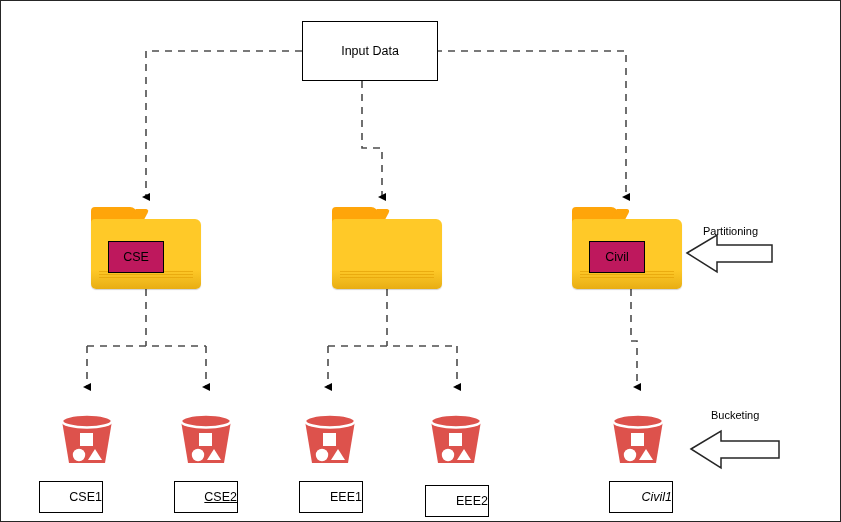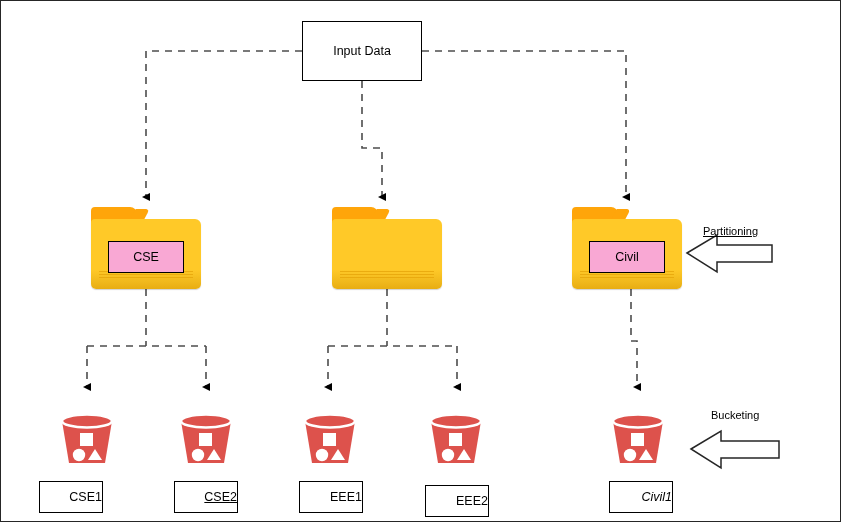--- a/index.html
+++ b/index.html
@@ -36,21 +36,21 @@
     background: #ffffff;
     display: flex;
     align-items: center;
     justify-content: center;
     color: #000000;
     z-index: 4;
   }
   .input-box {
     left: 301px;
     top: 20px;
-    width: 120px;
+    width: 136px;
     height: 60px;
     font-size: 12.5px;
   }
   .bucket-label {
     width: 64px;
     height: 32px;
     font-size: 12.5px;
     justify-content: flex-end;
   }
 
@@ -102,24 +102,24 @@
     display: block;
     height: 1px;
     margin-bottom: 2px;
     background: #e8a70c;
     opacity: .85;
   }
   .folder .f-label {
     position: absolute;
     left: 17px;
     top: 34px;
-    width: 76px;
+    width: 56px;
     height: 32px;
     box-sizing: border-box;
-    background: #f9a8d4;
+    background: #be185d;
     border: 1.6px solid #000000;
     display: flex;
     align-items: center;
     justify-content: center;
     font-size: 12.5px;
     color: #000000;
   }
 
   
   .s3bucket {
@@ -279,16 +279,16 @@
   <div class="node-box bucket-label" style="left:298px; top:480px;padding-left:32px;">
     <span>EEE1</span>
   </div>
   <div class="node-box bucket-label" style="left:424px; top:484px;">
     <span>EEE2</span>
   </div>
   <div class="node-box bucket-label" style="left:608px; top:480px;font-style:italic;">
     <span>Civil1</span>
   </div>
 
-  <div class="caption" style="left:702px; top:224px;text-decoration:underline;">Partitioning</div>
+  <div class="caption" style="left:702px; top:224px;">Partitioning</div>
   <div class="caption" style="left:710px; top:408px;text-align:right;">Bucketing</div>
 
 </div>
 
 </body></html>

